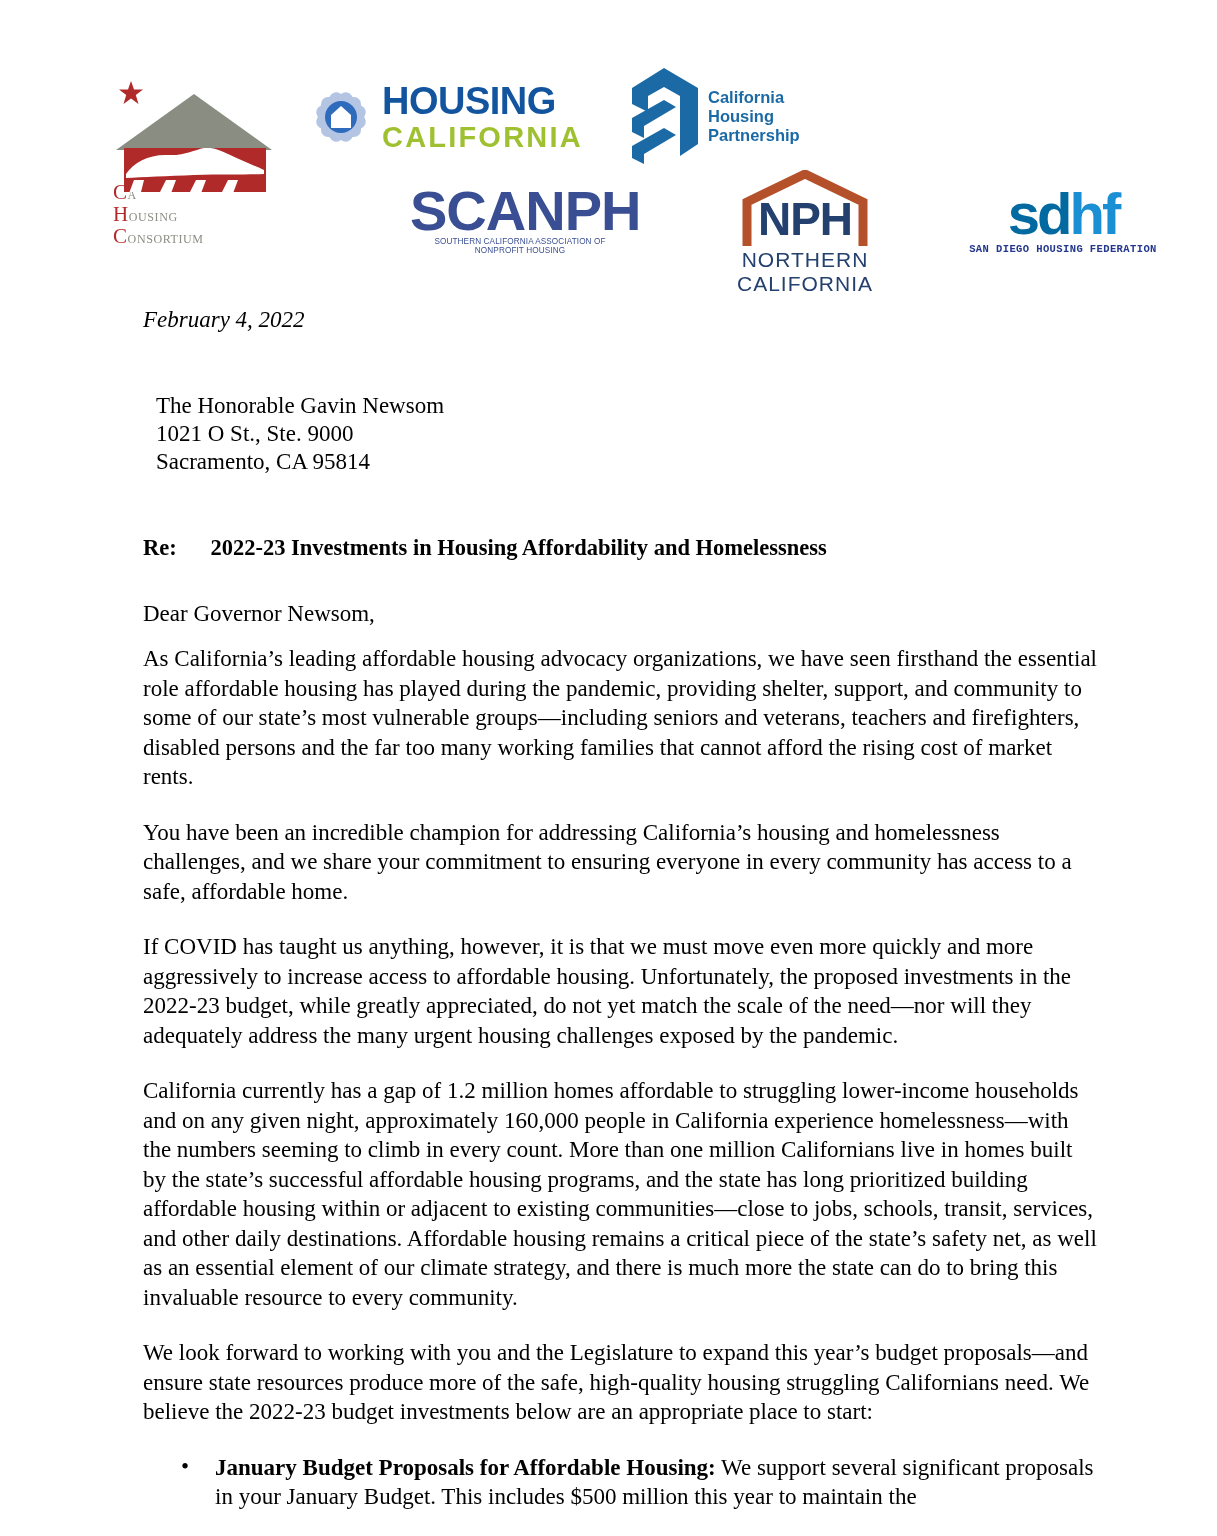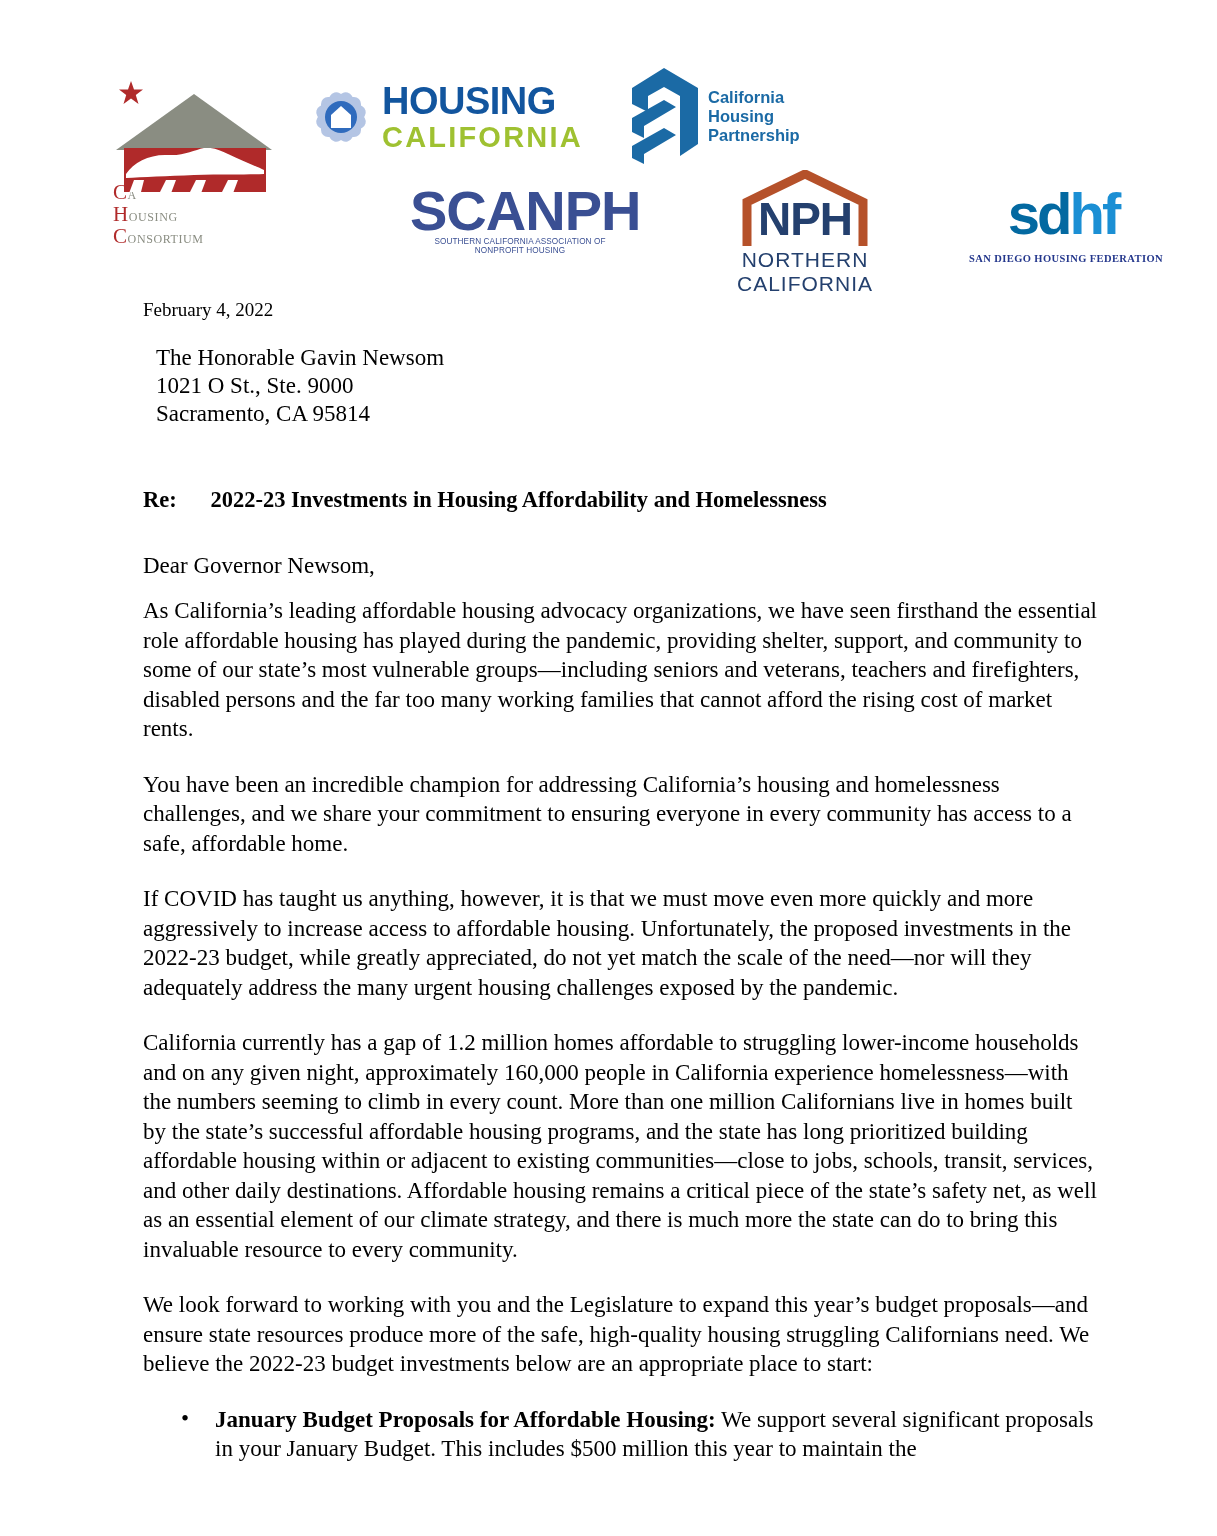--- a/index.html
+++ b/index.html
@@ -130,29 +130,29 @@
   
   #logo-sdhf { left: 963px; top: 185px; width: 200px; text-align: center; }
   .sdhf-word {
     font-family: "Liberation Sans", sans-serif;
     font-weight: bold; font-size: 58px; line-height: 58px;
     letter-spacing: -3px;
   }
   .sdhf-a { color: #0369a1; }
   .sdhf-b { color: #1b8fd4; }
   .sdhf-sub {
-    font-family: Liberation Serif, serif;
+    font-family: Liberation Mono, monospace;
     font-weight: bold; font-size: 10.5px; color: #24378c;
-    letter-spacing: 0.4px; margin-top: 10px; text-align: right;
+    letter-spacing: 0.4px; margin-top: 0;
   }
 
   
   .letter { padding: 0 118px 0 143px; }
-  .date { font-size: 19px; line-height: 28px; margin-top: 6px; }
-  .address { margin-top: 20px; padding-left: 13px; }
+  .date { font-size: 23px; line-height: 28px; margin-top: 16px; font-style: italic; }
+  .address { margin-top: 58px; padding-left: 13px; }
   .address div { font-size: 23px; line-height: 28px; }
 
   .subject {
     margin-top: 58px;
     font-size: 22.5px;
     font-weight: bold;
     line-height: 28px;
     white-space: pre;
   }
   .salutation { margin-top: 38px; font-size: 23px; line-height: 28px; }

